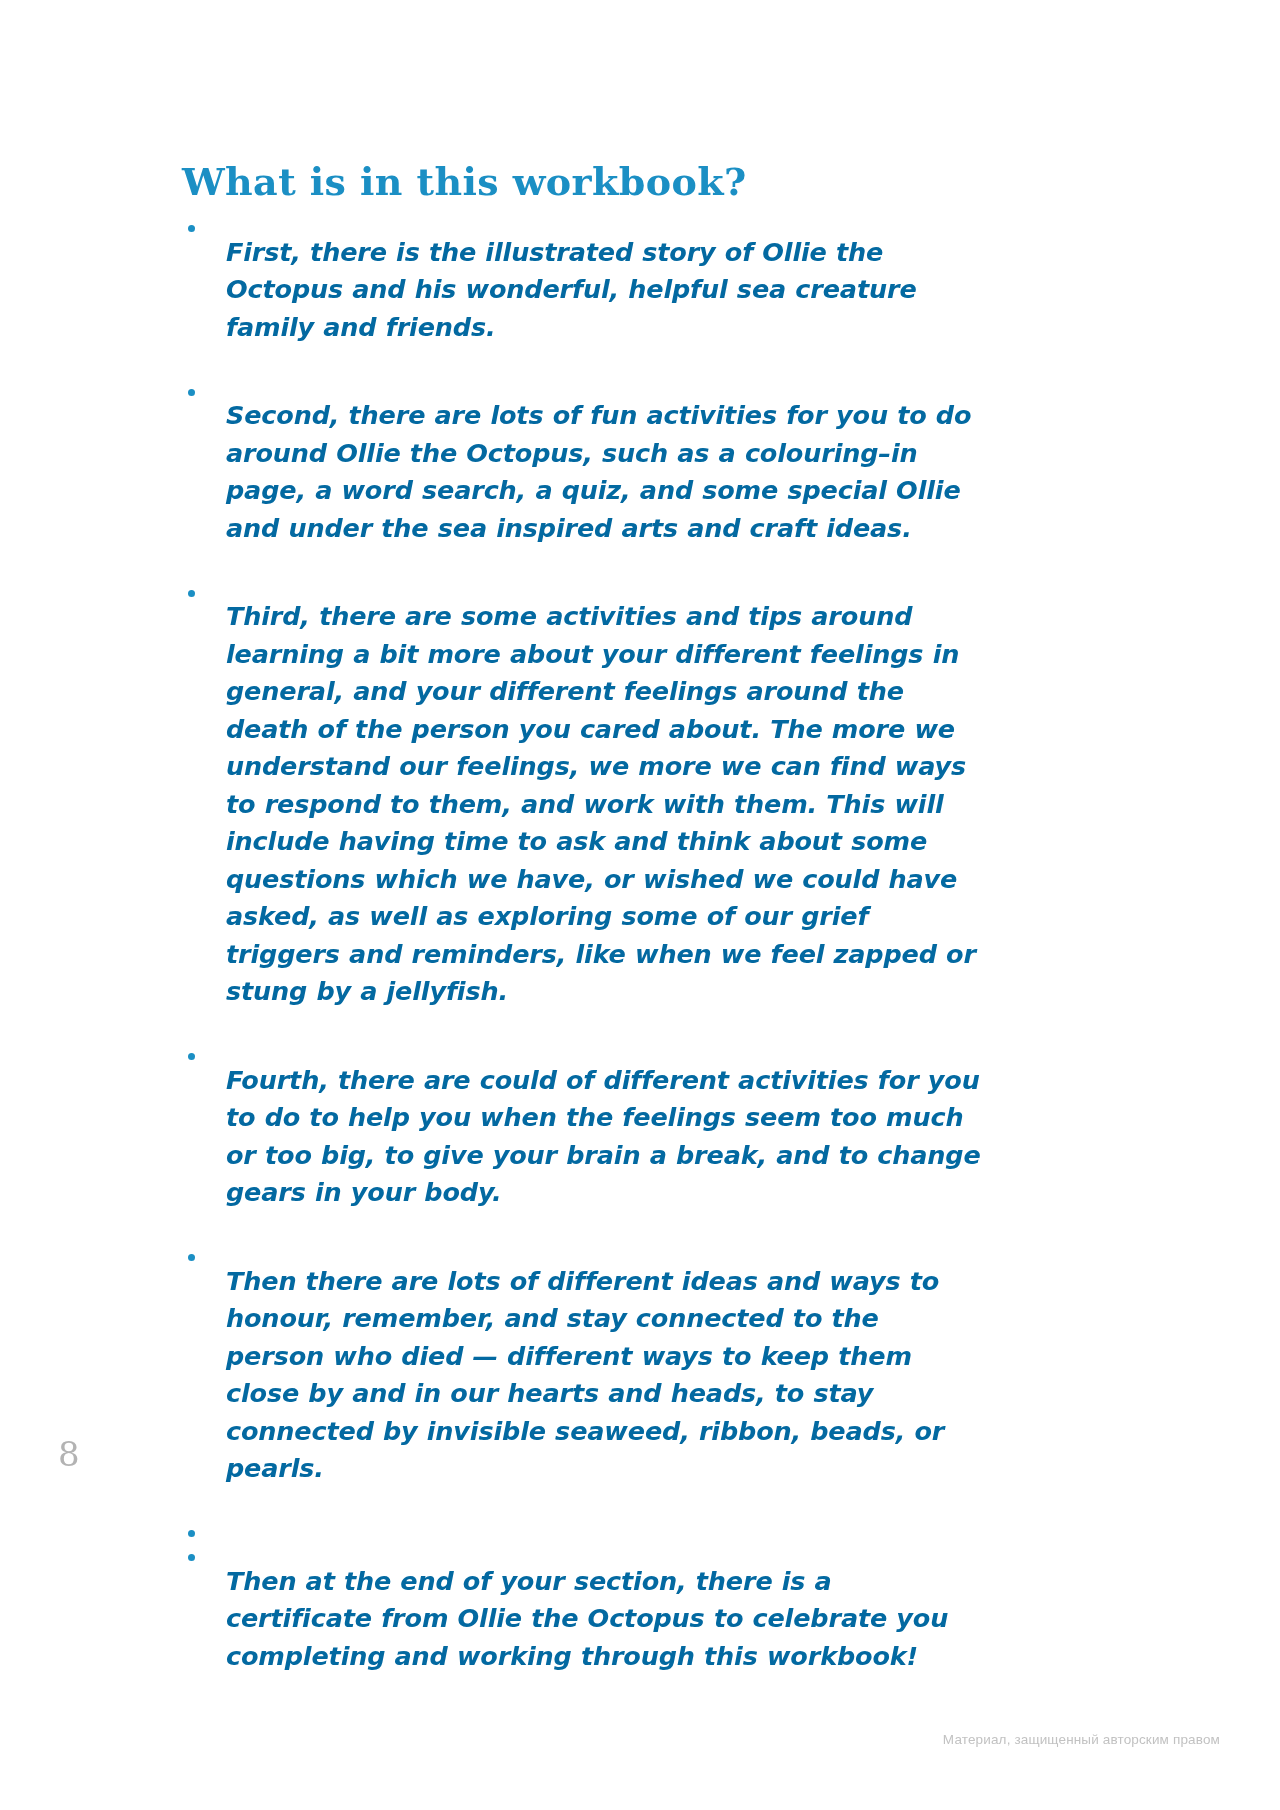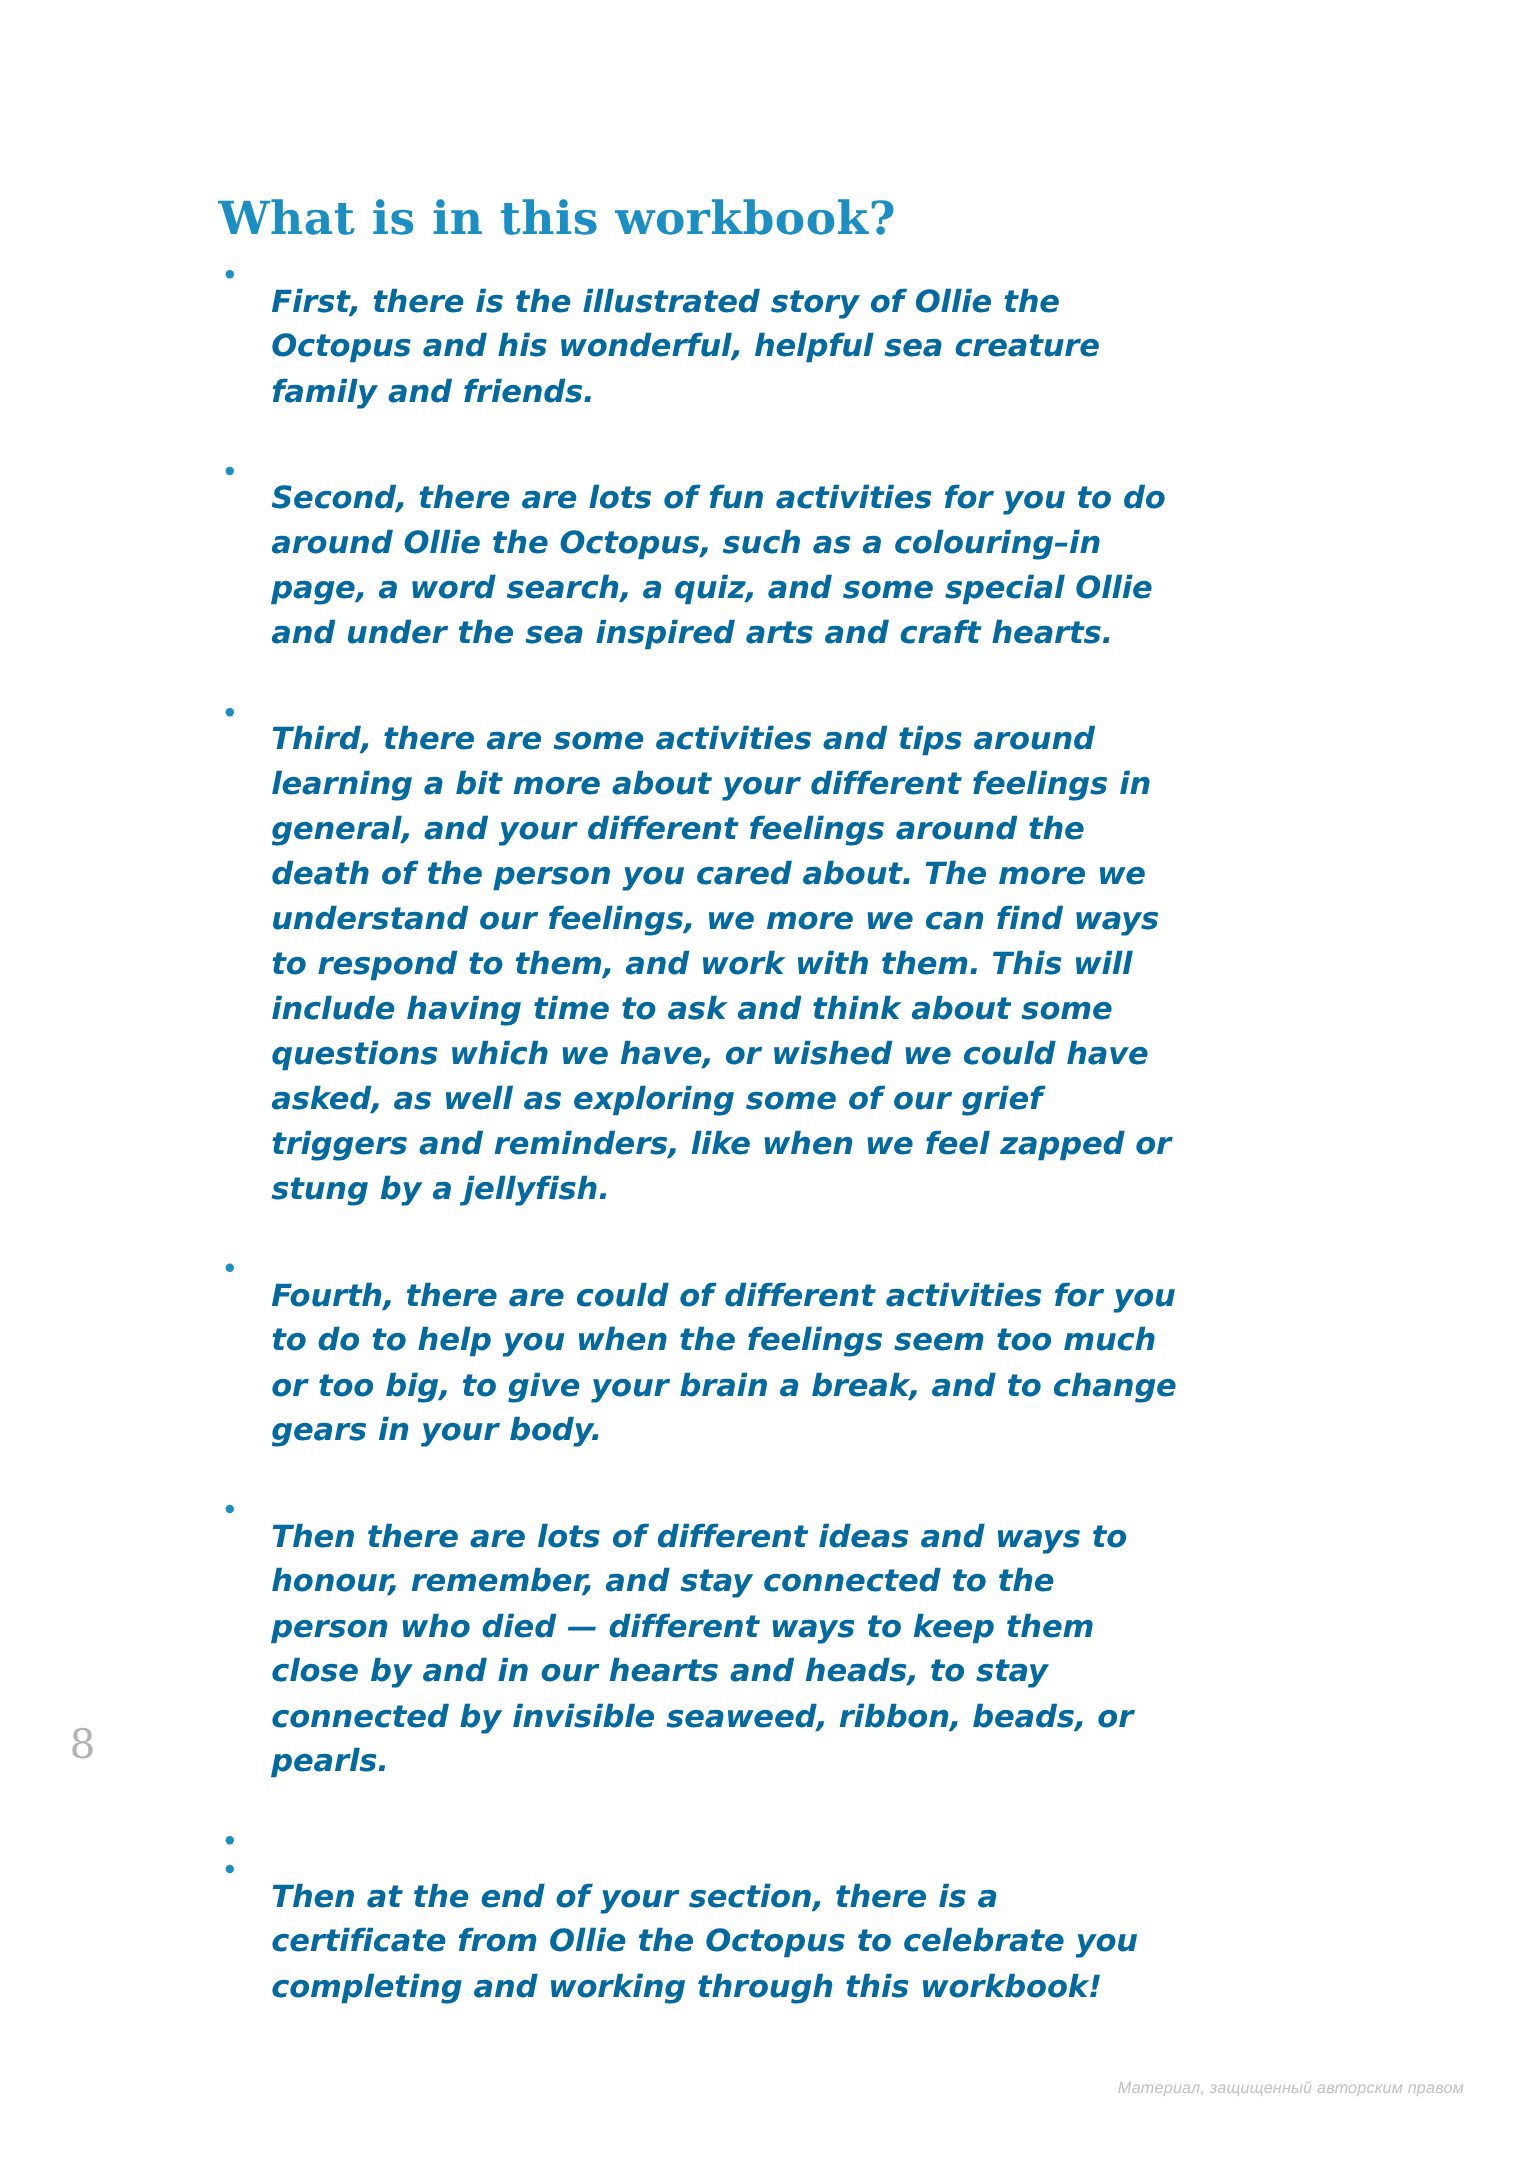--- a/index.html
+++ b/index.html
@@ -96,21 +96,20 @@
   .copyright-notice {
     position: absolute;
     right: 60px;
     top: 1733px;
     color: #c2c2c2;
     font-family: "Liberation Sans", sans-serif;
     font-size: 13.5px;
     letter-spacing: 0.15px;
     line-height: 1;
     white-space: nowrap;
-    font-style: italic;
   }
 </style>
 </head>
 <body>
 
 <div class="page">
 
   <h1 class="page-heading">What is in this workbook?</h1>
 
   <div class="content">
@@ -119,21 +118,21 @@
       <span class="bullet-marker">
           <span class="dot"></span>
         </span>
       <p class="bullet-text">First, there is the illustrated story of Ollie the Octopus and his wonderful, helpful sea creature family and friends.</p>
     </div>
 
     <div class="bullet-row">
       <span class="bullet-marker">
           <span class="dot"></span>
         </span>
-      <p class="bullet-text">Second, there are lots of fun activities for you to do around Ollie the Octopus, such as a colouring–in page, a word search, a quiz, and some special Ollie and under the sea inspired arts and craft hearts.</p>
+      <p class="bullet-text">Second, there are lots of fun activities for you to do around Ollie the Octopus, such as a colouring–in page, a word search, a quiz, and some special Ollie and under the sea inspired arts and craft ideas.</p>
     </div>
 
     <div class="bullet-row">
       <span class="bullet-marker">
           <span class="dot"></span>
         </span>
       <p class="bullet-text">Third, there are some activities and tips around learning a bit more about your different feelings in general, and your different feelings around the death of the person you cared about. The more we understand our feelings, we more we can find ways to respond to them, and work with them. This will include having time to ask and think about some questions which we have, or wished we could have asked, as well as exploring some of our grief triggers and reminders, like when we feel zapped or stung by a jellyfish.</p>
     </div>
 
     <div class="bullet-row">

